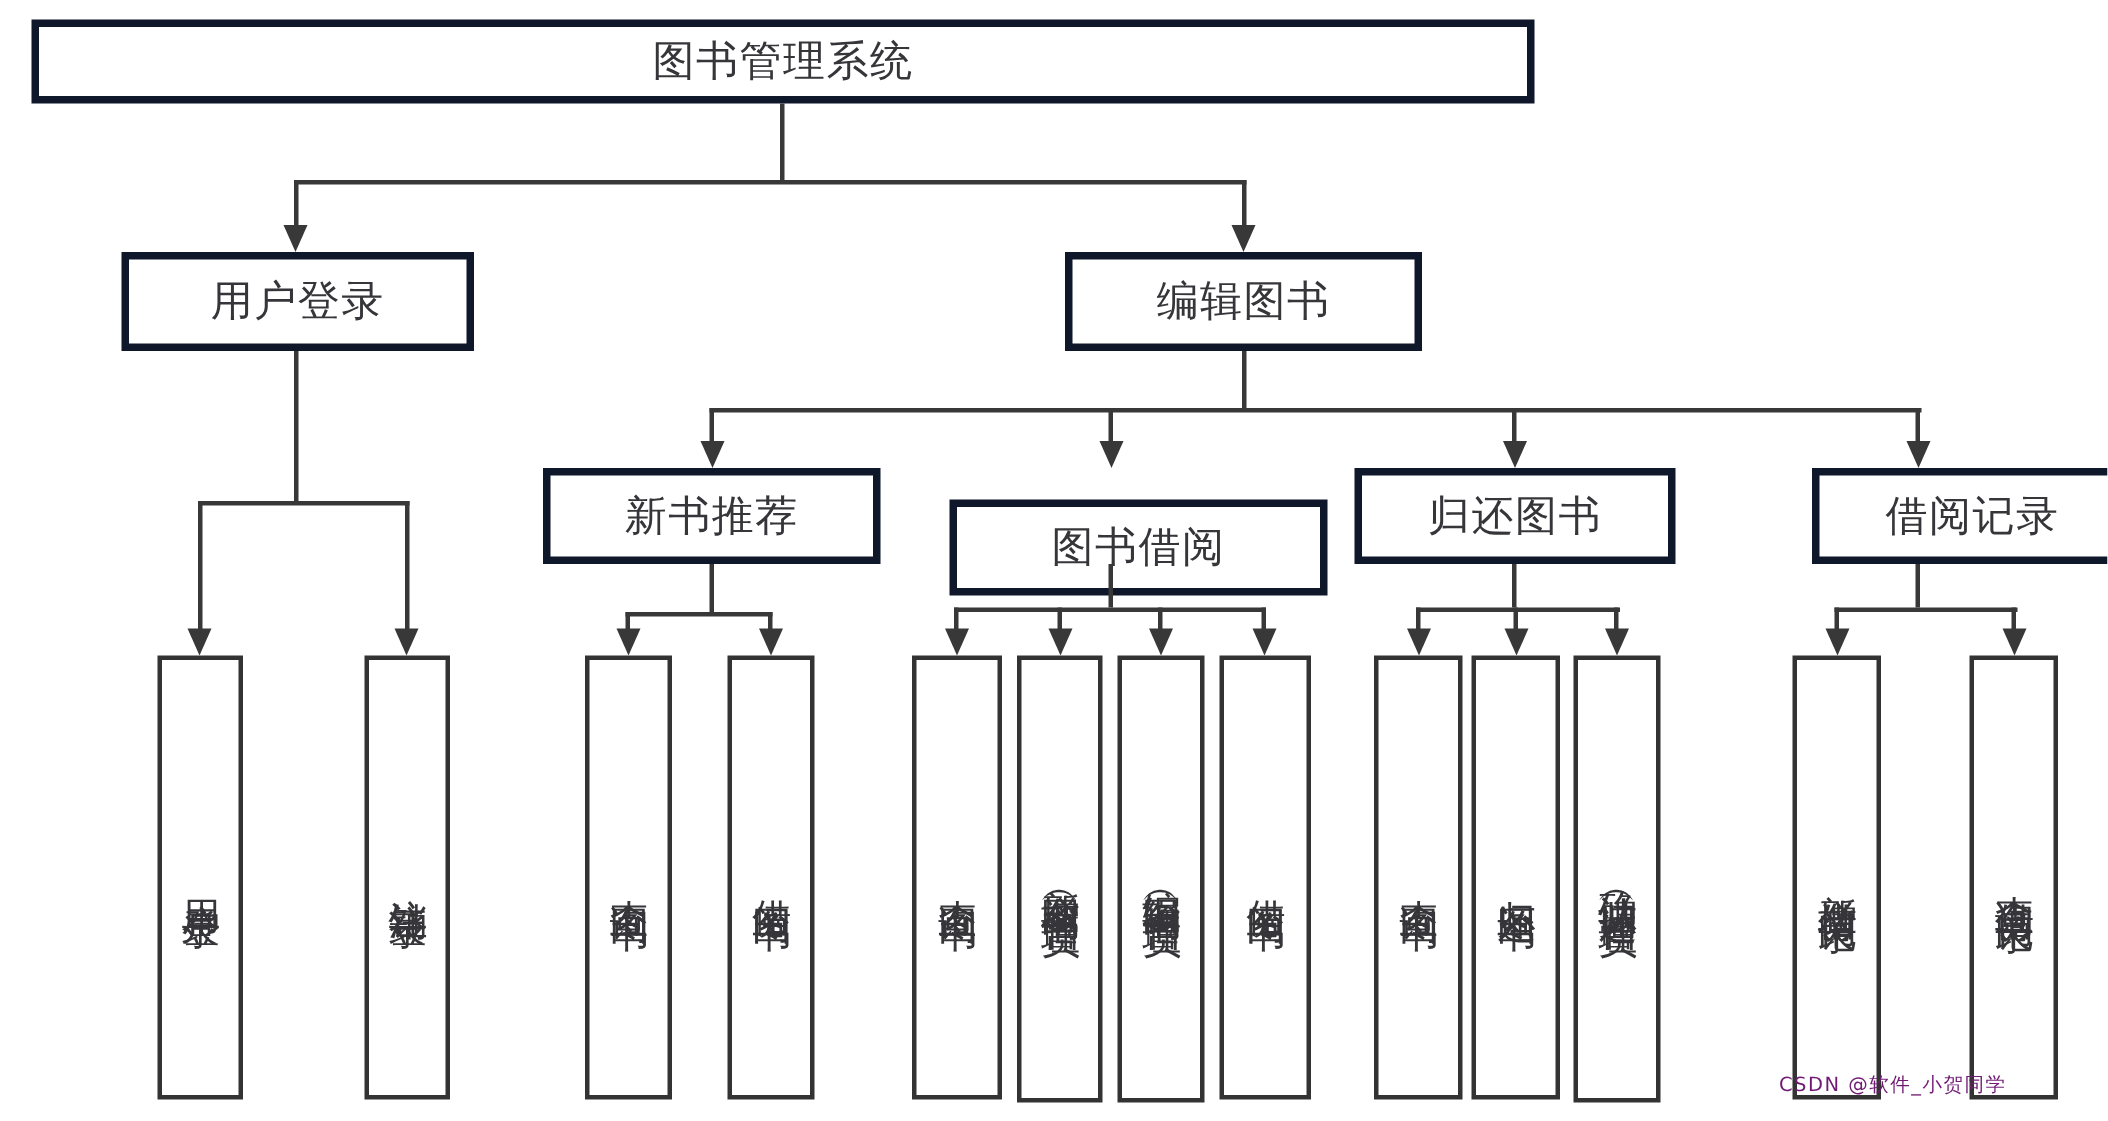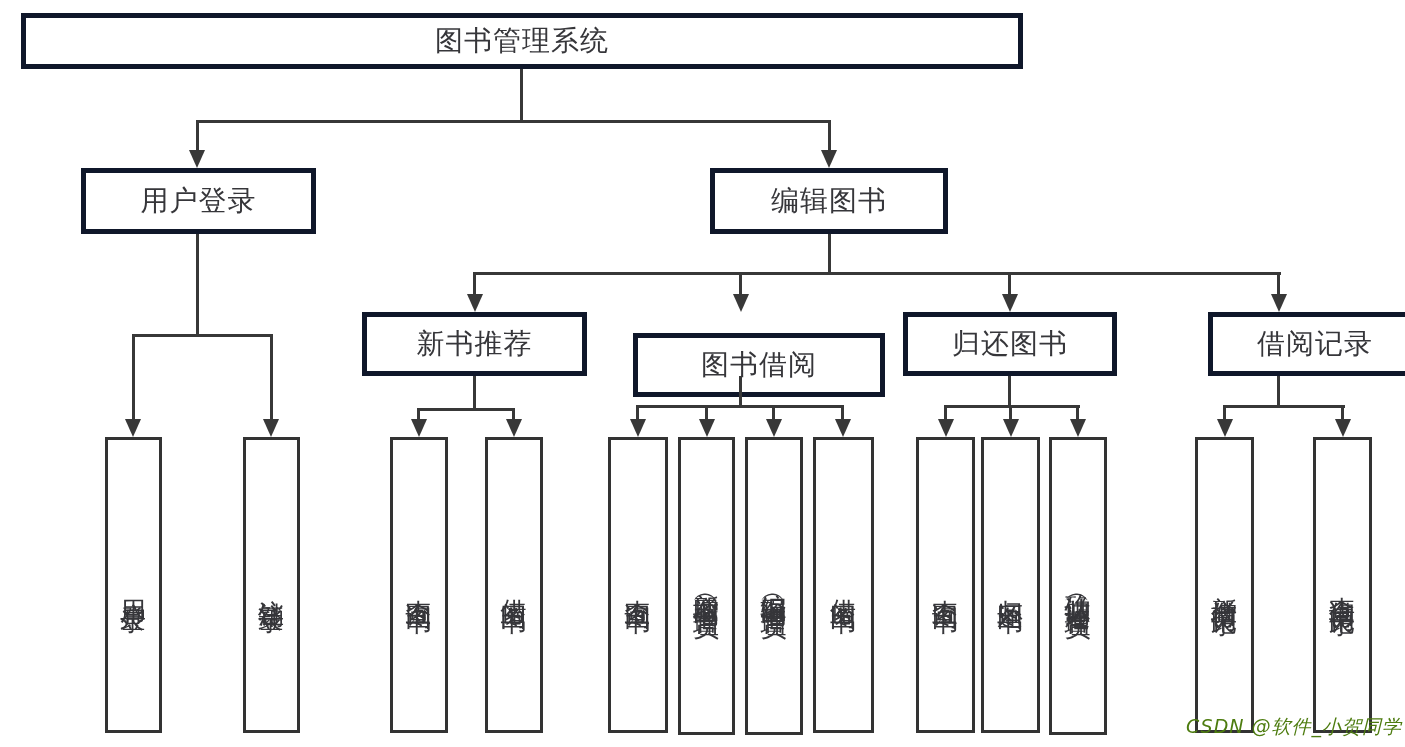--- a/index.html
+++ b/index.html
@@ -23,22 +23,22 @@
     color:#36363a; line-height:1;
   }
   .vl { position:absolute; width:3px; background:#383838; }
   .hl { position:absolute; height:3px; background:#383838; }
   .ah {
     position:absolute; width:0; height:0;
     border-left:8px solid transparent; border-right:8px solid transparent;
     border-top:18px solid #383838;
   }
   .watermark {
-    position:absolute; font-size:19px; color:#4d7c0f; letter-spacing:1px;
-    white-space:nowrap; z-index:5;font-style:italic;
+    position:absolute; font-size:13px; color:#701a75; letter-spacing:1px;
+    white-space:nowrap; z-index:5;
   }
 </style>
 </head>
 <body>
 
 <div id="stage">
 
   <div class="box" style="left:21px;top:13px;width:1002px;height:56px;">图书管理系统</div>
 
   <div class="vl" style="left:520px;top:69px;height:51px;"></div>

